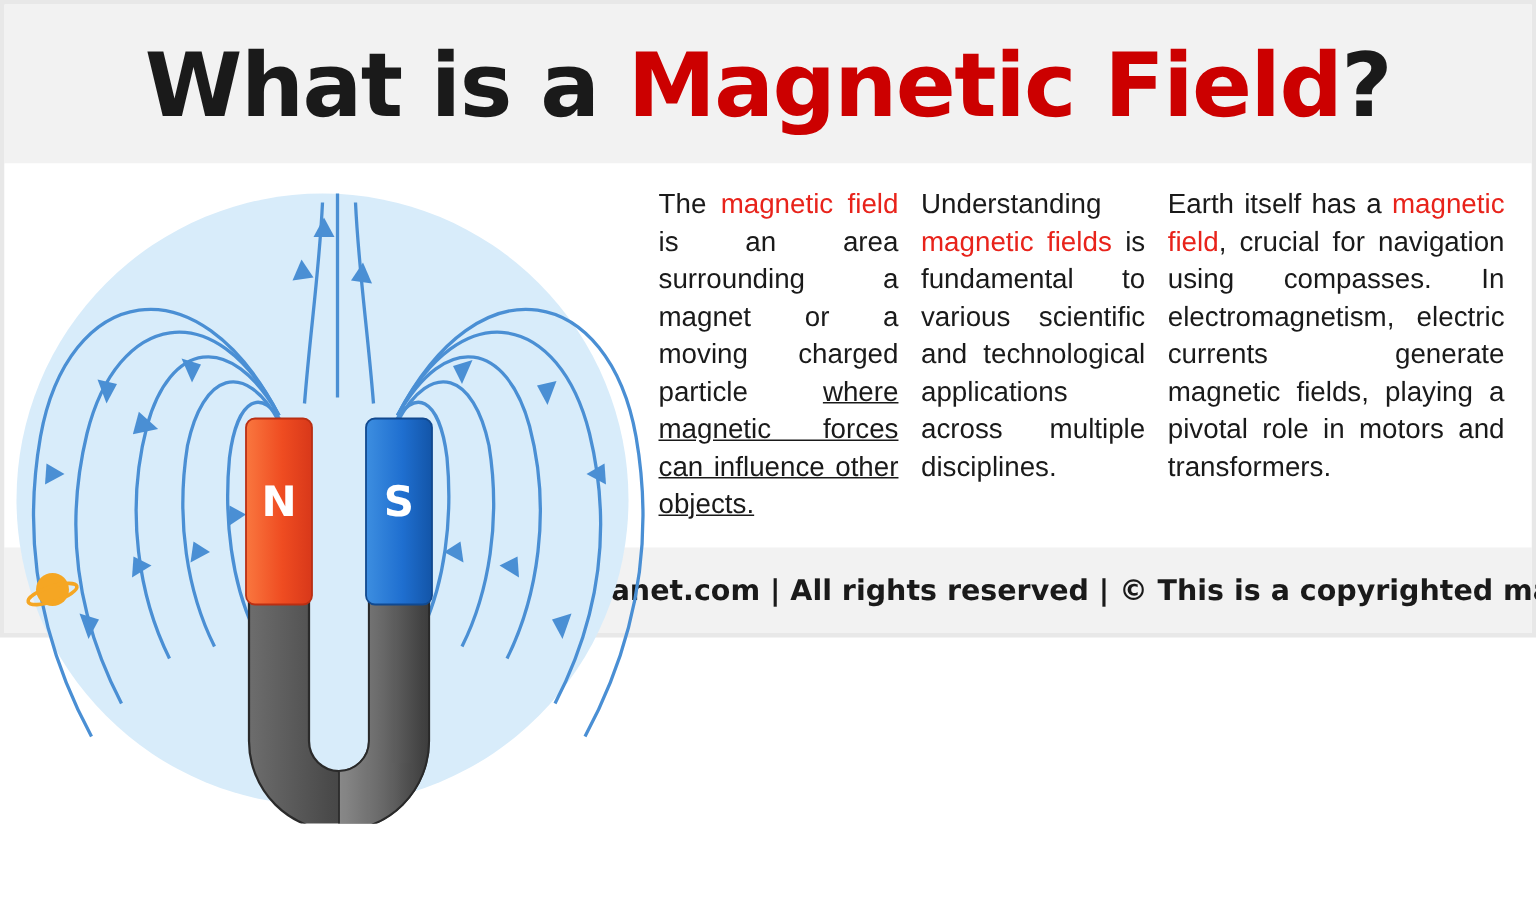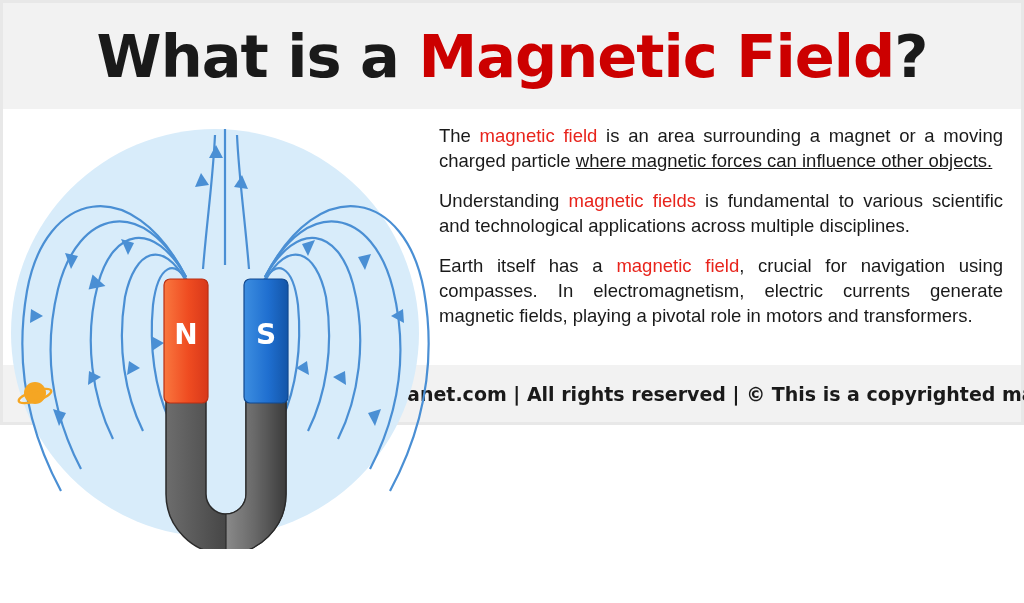--- a/index.html
+++ b/index.html
@@ -54,21 +54,21 @@
   .illustration {
     width: 430px;
     flex: none;
     position: relative;
   }
   .text-column {
     flex: 1;
     padding: 14px 18px 6px 6px;
     box-sizing: border-box;
     display: flex;
-    flex-direction: column;
+    flex-direction: row;
     gap: 15px;
   }
   .para {
     font-size: 18.5px;
     line-height: 25px;
     color: #1a1a1a;
     text-align: justify;
     margin: 0;
   }
   .para .hl {

